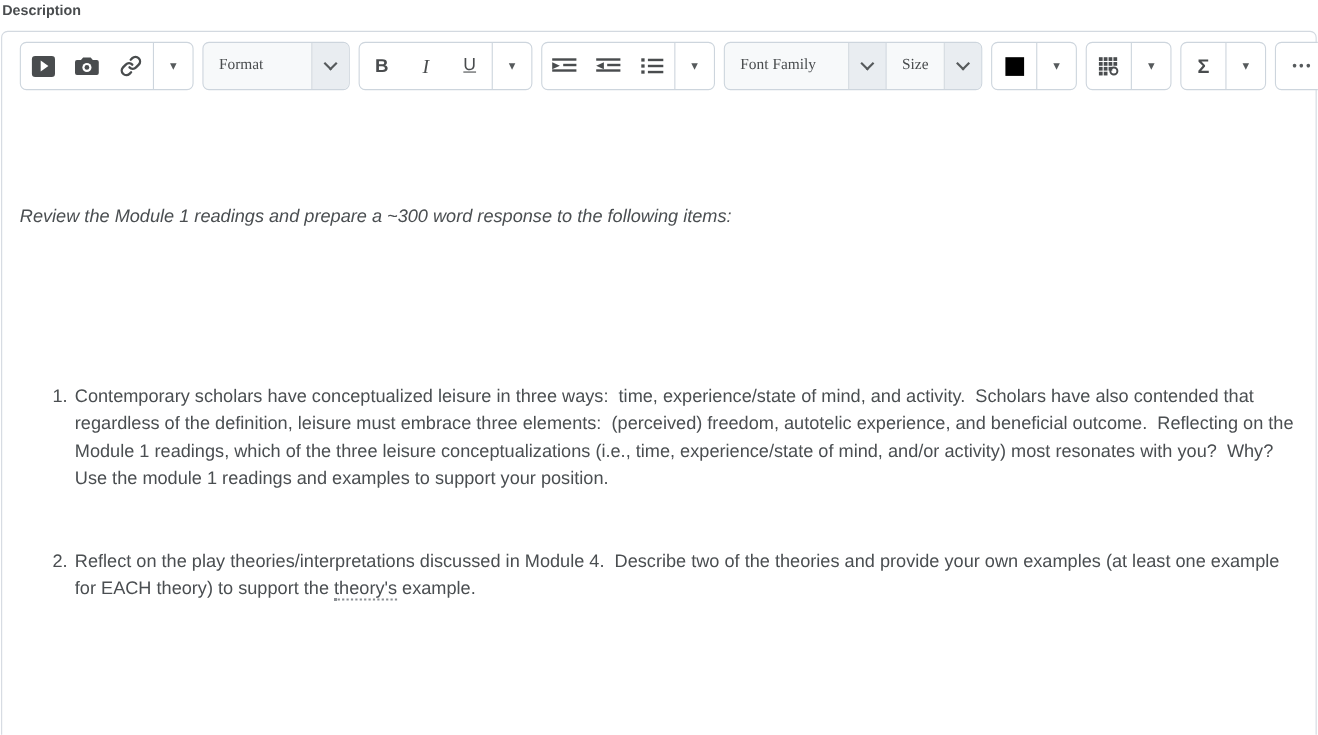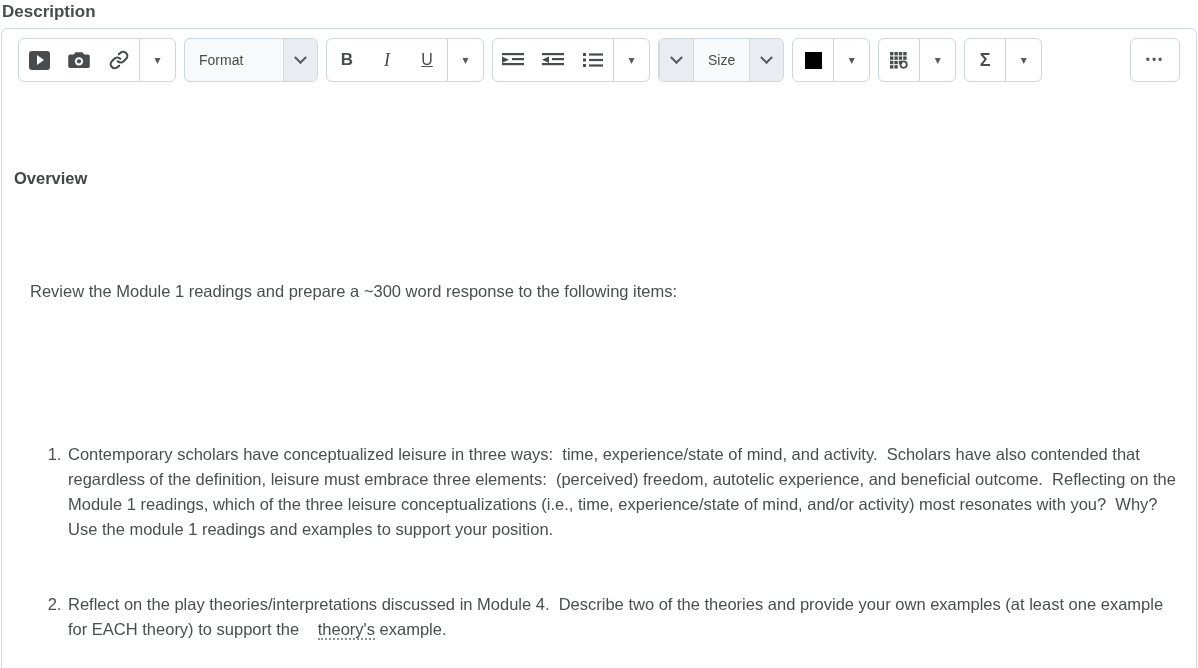--- a/index.html
+++ b/index.html
@@ -4,21 +4,21 @@
 <style>
   * { box-sizing: border-box; }
   html, body { margin: 0; padding: 0; }
   body {
     width: 1198px; height: 668px; overflow: hidden;
     background: #ffffff;
     font-family: "Liberation Sans", "DejaVu Sans", sans-serif;
     color: #494c4e;
   }
   .field-label {
-    font-size: 17px; font-weight: bold; color: #494c4e;
+    font-size: 13px; font-weight: bold; color: #494c4e;
     padding: 2px 0 0 2px; height: 28px;
   }
   .editor {
     margin: 0 1px; border: 1px solid #d3d9e0; border-radius: 6px 6px 0 0;
     background: #ffffff; height: 700px;
   }
   
   .toolbar {
     display: flex; align-items: center; gap: 8px;
     padding: 9px 16px 9px 16px;
@@ -29,21 +29,21 @@
     overflow: hidden; flex: 0 0 auto;
   }
   .tb-btn {
     display: flex; align-items: center; justify-content: center;
     min-width: 40px; padding: 0 6px; background: transparent;
     border: none; cursor: pointer; color: #494c4e;
   }
   .tb-sep { width: 1px; background: #cdd5dd; margin: 0; }
   .tb-caret { font-size: 12px; color: #565a5c; min-width: 35px; }
   .dd-label { font-size: 14px; color: #494c4e; padding: 0 14px; display: flex; align-items: center; }
-  .dd { background: #f7f9fa; }
+  .dd { background: #f7f9fa; font-family: Liberation Serif, serif; }
   .dd-chev {
     width: 34px; display: flex; align-items: center; justify-content: center;
     background: #e9edf1; border-left: 1px solid #d6dce1;
   }
   .chev {
     width: 9px; height: 9px; border-right: 2px solid #565a5c; border-bottom: 2px solid #565a5c;
     transform: rotate(45deg) translate(-2px, -2px);
   }
   .b-glyph { font-weight: bold; font-size: 17px; }
   .i-glyph { font-family: "Liberation Serif", serif; font-style: italic; font-size: 18px; }
@@ -61,24 +61,24 @@
   }
   .group-more { margin-left: auto; }
   .icon-svg { display: block; }
   
   .content {
     padding: 25px 16px 10px 12px;
     font-size: 16.5px; line-height: 25px; color: #4a4e51;
     white-space: pre-wrap; cursor: text;
   }
   .content h3 { font-size: 16.5px; font-weight: bold; margin: 0 0 19px 0; color: #42464a; }
-  .content p { margin: 19px 16px; }
+  .content p { margin: 19px 4px; font-style: italic; }
   .content ol { margin: 19px 0; padding-left: 52px; }
   .content li { margin: 0; padding-left: 2px; }
-  .dotted-word { border-bottom: 2px dotted #8b8f93; margin-left: 14px; }
+  .dotted-word { border-bottom: 2px dotted #8b8f93; }
 </style>
 </head>
 <body>
 
 <div class="field-label">Description</div>
 
 <div class="editor">
 
   <div class="toolbar">
 
@@ -157,20 +157,21 @@
             <rect x="7" y="13.4" width="14" height="2.2"></rect>
         </svg>
       </button>
       <div class="tb-sep"></div>
       <button class="tb-btn tb-caret">
         <span>▾</span>
       </button>
     </div>
 
     <div class="tb-group dd">
+      <span class="dd-label" style="min-width:112px">Font Family</span>
       <span class="dd-chev">
           <span class="chev"></span>
         </span>
       <div class="tb-sep"></div>
       <span class="dd-label" style="min-width:52px">Size</span>
       <span class="dd-chev">
           <span class="chev"></span>
         </span>
     </div>
 
@@ -221,21 +222,20 @@
 
     <div class="tb-group group-more">
       <button class="tb-btn" style="min-width:48px">
         <span class="more-glyph">•••</span>
       </button>
     </div>
 
   </div>
 
   <div class="content">
-    <h3>Overview</h3>
     <p>Review the Module 1 readings and prepare a ~300 word response to the following items:</p>
     <ol>
       <li><span>Contemporary scholars have conceptualized leisure in three ways:  time, experience/state of mind, and activity.  Scholars have also contended that regardless of the definition, leisure must embrace three elements:  (perceived) freedom, autotelic experience, and beneficial outcome.  Reflecting on the Module 1 readings, which of the three leisure conceptualizations (i.e., time, experience/state of mind, and/or activity) most resonates with you?  Why?  Use the module 1 readings and examples to support your position.</span></li>
       <li><span>Reflect on the play theories/interpretations discussed in Module 4.  Describe two of the theories and provide your own examples (at least one example for EACH theory) to support the </span><span class="dotted-word">theory's</span><span> example.</span></li>
       
     </ol>
     
     
     
     

